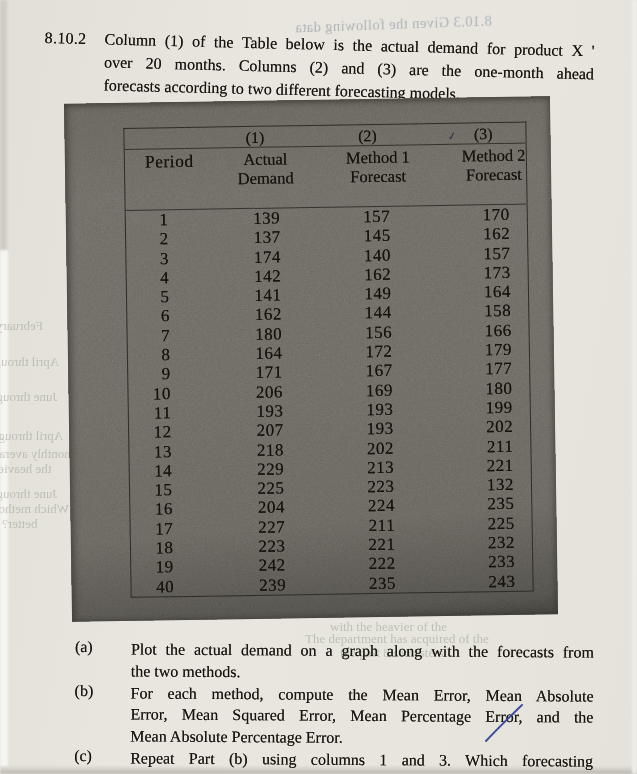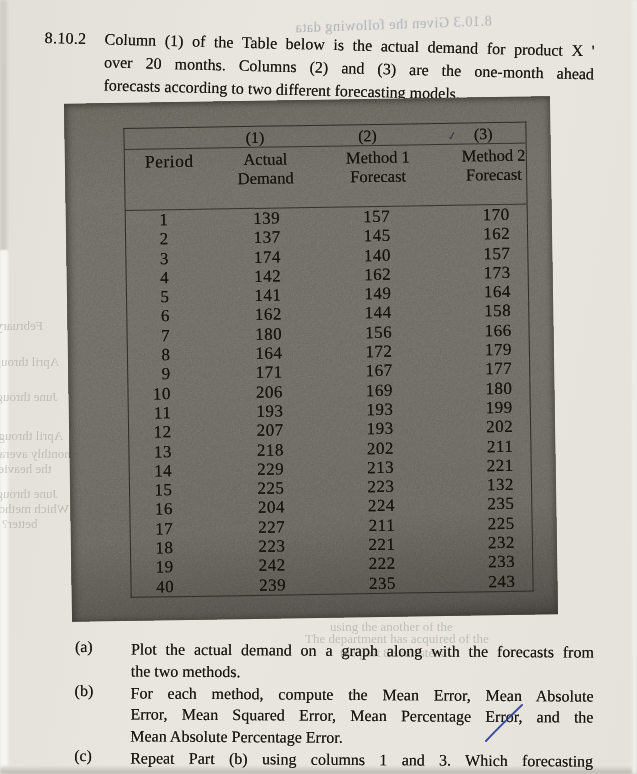--- a/index.html
+++ b/index.html
@@ -280,21 +280,21 @@
           <tr>
             <td>40</td>
             <td>239</td>
             <td>235</td>
             <td>243</td>
           </tr>
         </tbody>
     </table>
   </div>
 
-  <div class="ghost-fwd" style="left:330px;top:619px;">using the another of the</div>
+  <div class="ghost-fwd" style="left:330px;top:619px;">with the heavier of the</div>
   <div class="ghost-fwd" style="left:305px;top:631px;">The department has acquired of the</div>
   <div class="ghost-fwd" style="left:340px;top:645px;text-align:center;">the past 8 semesters.</div>
 
   <div class="questions">
     <div class="q">
       <div class="qlabel">(a)</div>
       <div class="qtext">
         <div class="qline just">Plot the actual demand on a graph along with the forecasts from</div>
         <div class="qline">the two methods.</div>
       </div>

